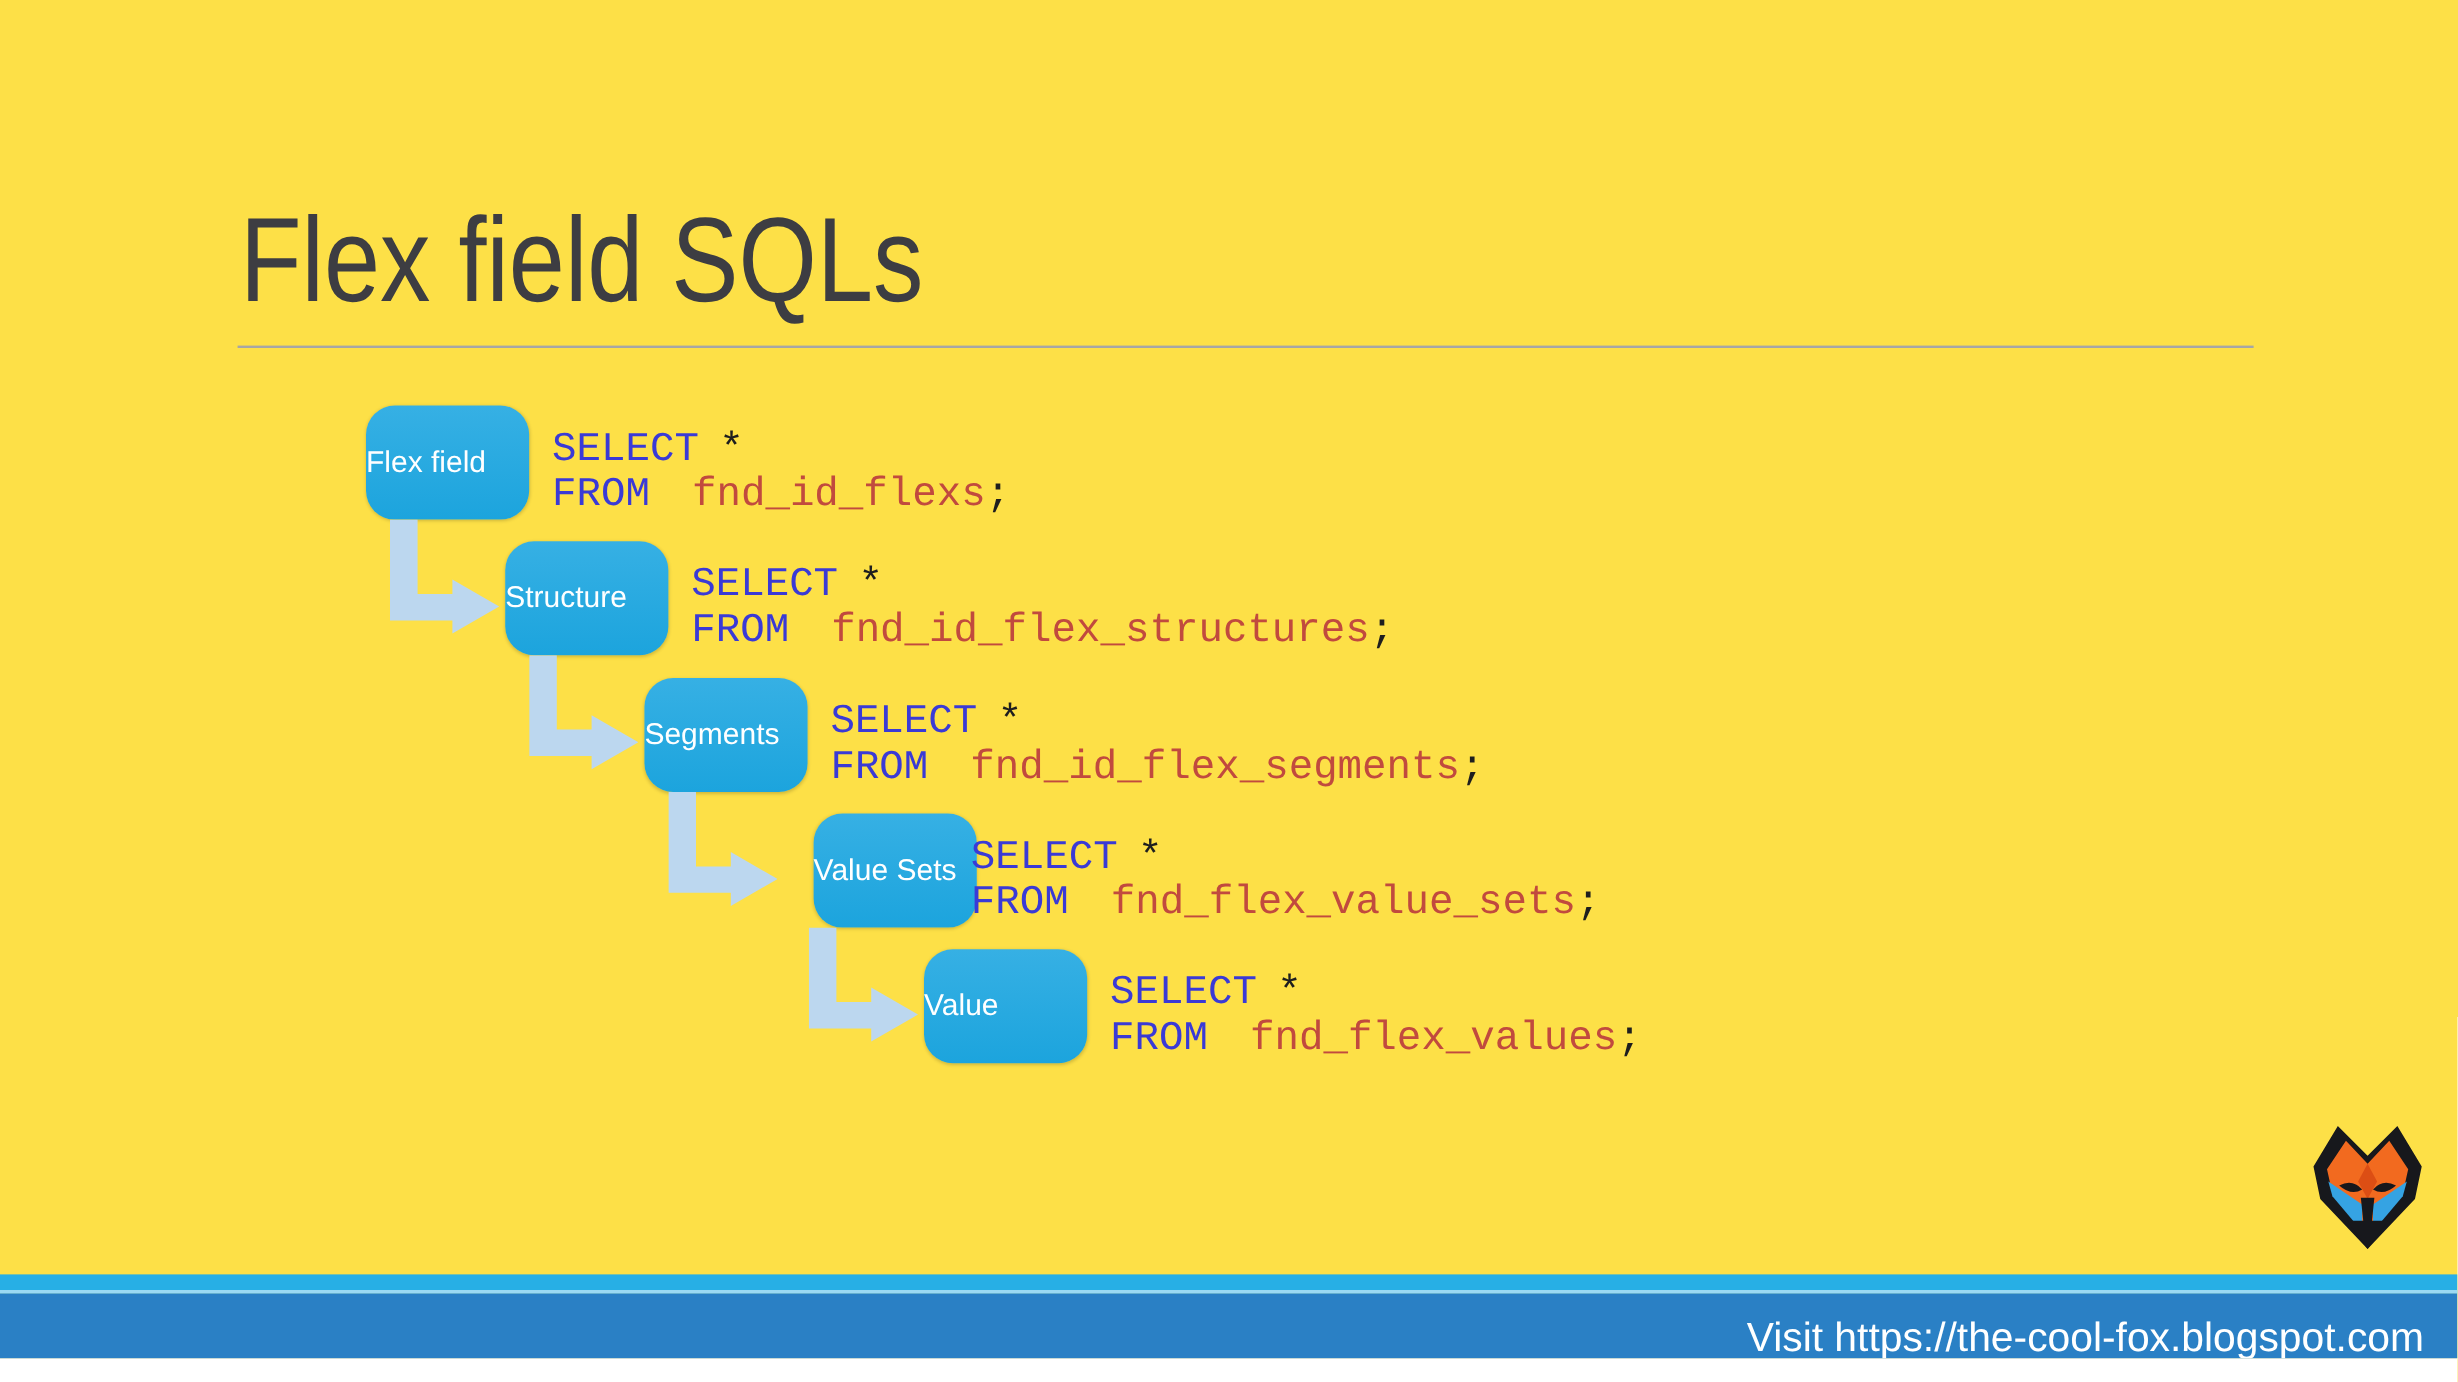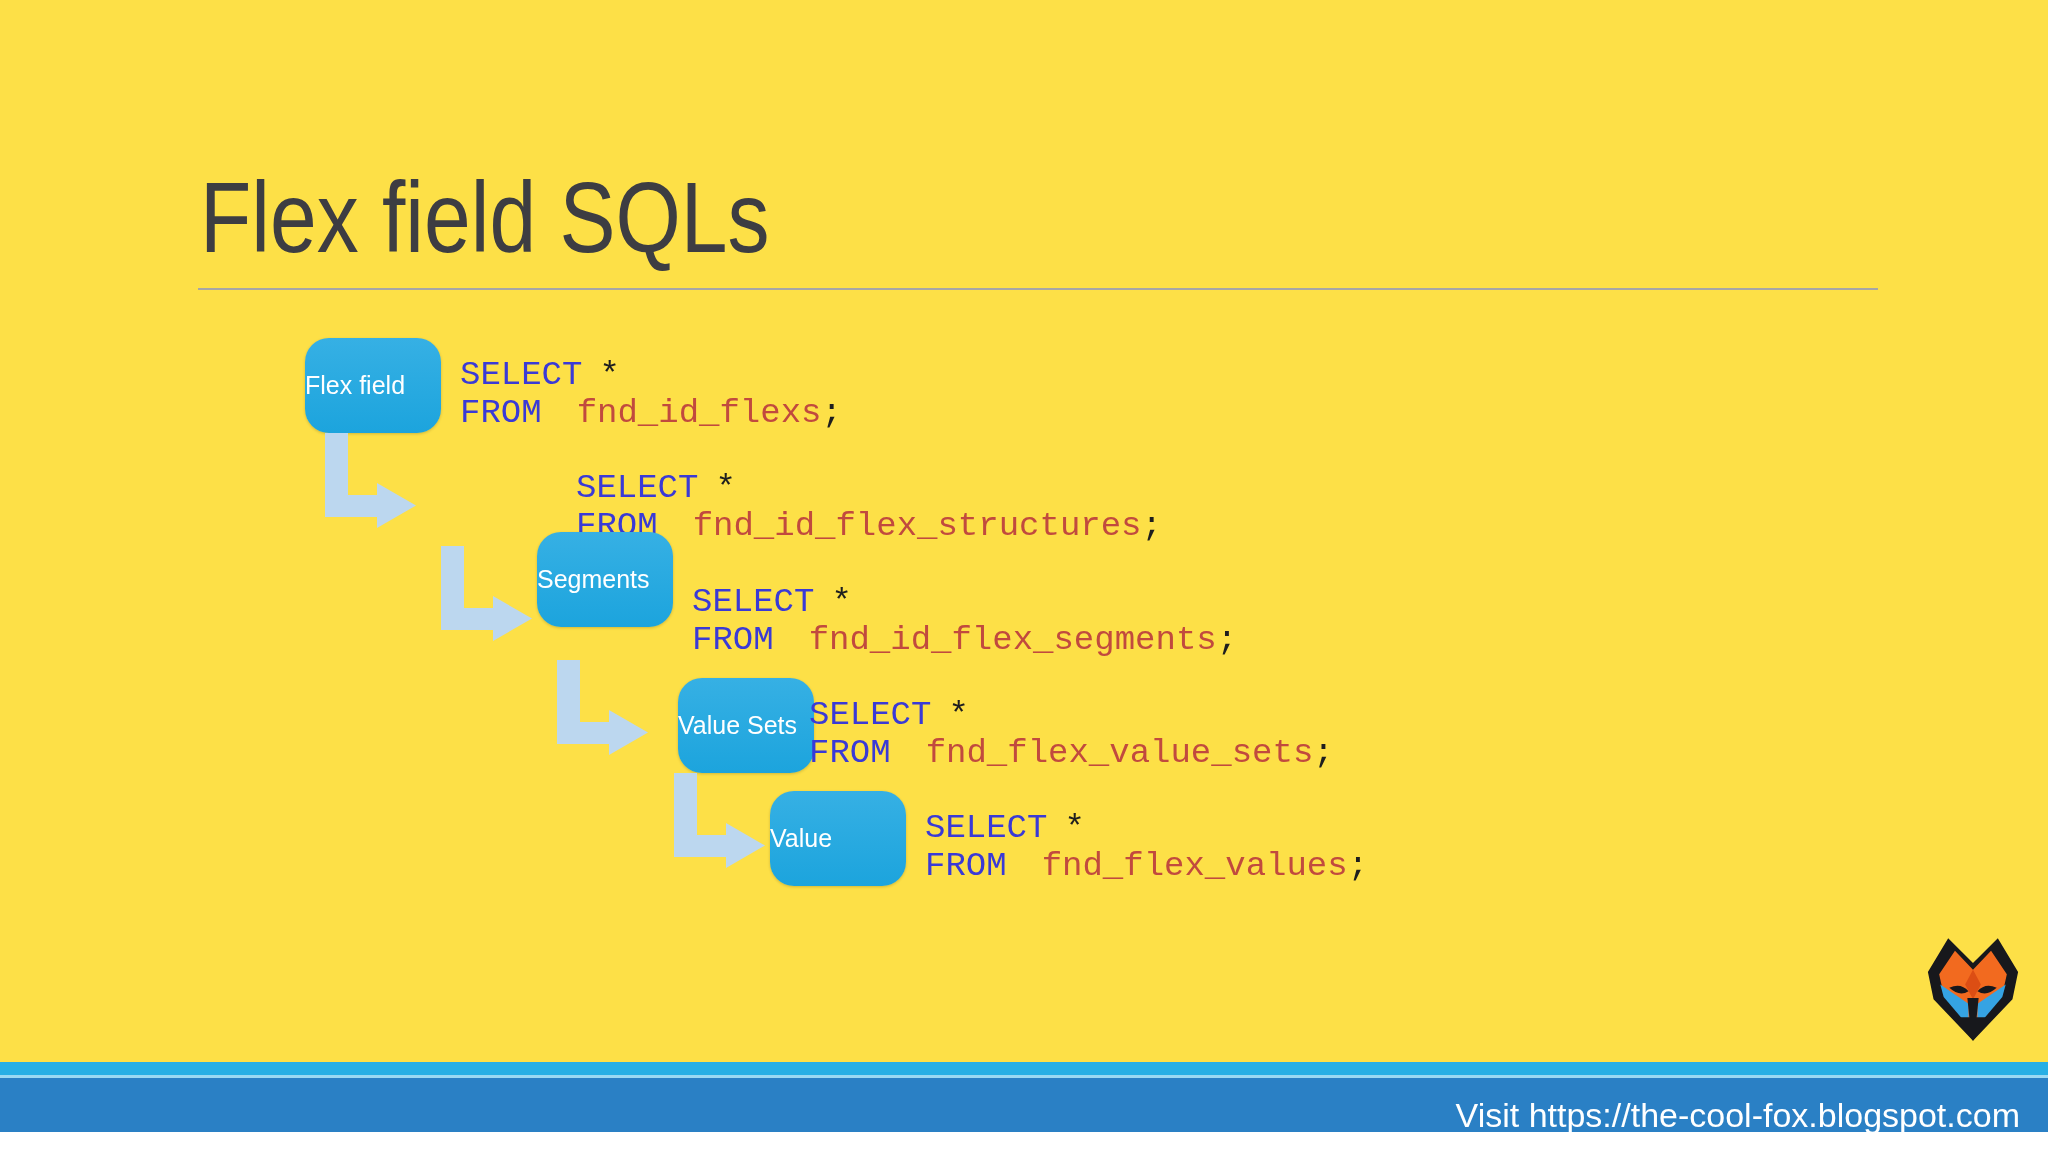--- a/index.html
+++ b/index.html
@@ -56,30 +56,33 @@
   </div>
   <div class="sql" style="left:460px;top:356px">
     <div class="sql-line"><span class="kw">SELECT</span><span class="star">*</span></div>
     <div class="sql-line"><span class="kw">FROM</span><span class="tbl">fnd_id_flexs</span><span class="punct">;</span></div>
   </div>
 
   <svg class="arrow" style="left:325px;top:433px" width="91" height="96" viewBox="0 0 91 96">
     <polygon points="0,0 23,0 23,62 52,62 52,50 91,72.5 52,95 52,84 0,84" fill="#BCD7EF"></polygon>
   </svg>
 
+  <div class="box" style="left:421px;top:451px">
+    <span class="box-label">Structure</span>
+  </div>
   <div class="sql" style="left:576px;top:469px">
     <div class="sql-line"><span class="kw">SELECT</span><span class="star">*</span></div>
     <div class="sql-line"><span class="kw">FROM</span><span class="tbl">fnd_id_flex_structures</span><span class="punct">;</span></div>
   </div>
 
   <svg class="arrow" style="left:441px;top:546px" width="91" height="96" viewBox="0 0 91 96">
     <polygon points="0,0 23,0 23,62 52,62 52,50 91,72.5 52,95 52,84 0,84" fill="#BCD7EF"></polygon>
   </svg>
 
-  <div class="box" style="left:537px;top:532px">
+  <div class="box" style="left:537px;top:565px">
     <span class="box-label">Segments</span>
   </div>
   <div class="sql" style="left:692px;top:583px">
     <div class="sql-line"><span class="kw">SELECT</span><span class="star">*</span></div>
     <div class="sql-line"><span class="kw">FROM</span><span class="tbl">fnd_id_flex_segments</span><span class="punct">;</span></div>
   </div>
 
   <svg class="arrow" style="left:557px;top:660px" width="91" height="96" viewBox="0 0 91 96">
     <polygon points="0,0 23,0 23,62 52,62 52,50 91,72.5 52,95 52,84 0,84" fill="#BCD7EF"></polygon>
   </svg>

